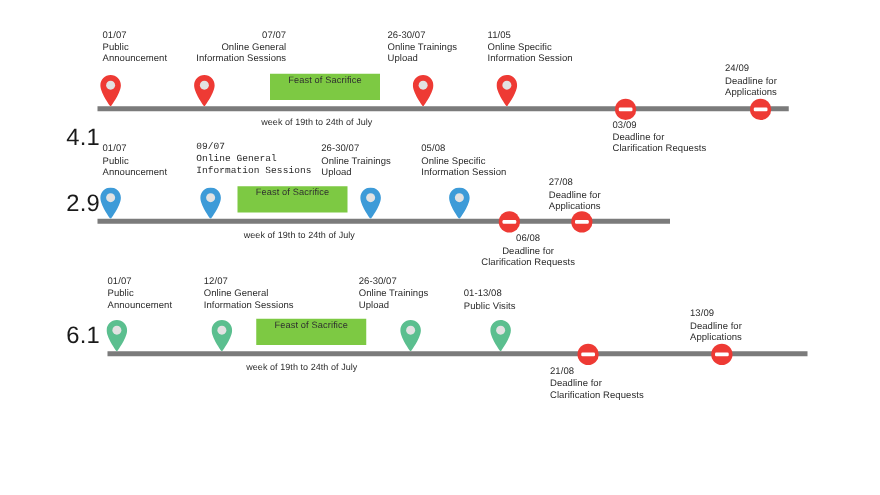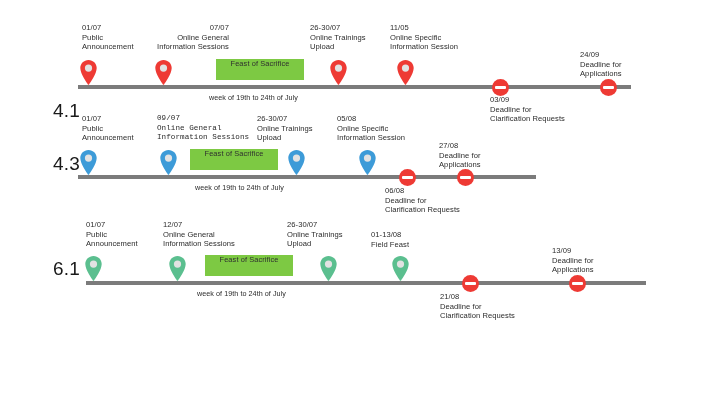--- a/index.html
+++ b/index.html
@@ -156,21 +156,21 @@
     <div class="evt-label" style="left: 490px; top: 95px;">
       <span class="ln">03/09</span>
       <span class="ln">Deadline for</span>
       <span class="ln">Clarification Requests</span>
     </div>
     <div class="evt-label" style="left: 580px; top: 50px;">
       <span class="ln">24/09</span>
       <span class="ln">Deadline for</span>
       <span class="ln">Applications</span>
     </div>
-    <div class="row-label" style="left: 34px; top: 153px;">4.3</div>
+    <div class="row-label" style="left: 34px; top: 153px;">2.9</div>
     <div class="bar" style="left: 78px; top: 175px; width: 458px; background: rgb(123, 123, 123);"></div>
     <div class="feast" style="left: 190px; top: 149px; width: 88px; background: rgb(125, 201, 67);">
       <span>Feast of Sacrifice</span>
     </div>
     <div class="weekof" style="left: 195px; top: 183px;">week of 19th to 24th of July</div>
     <div class="pin" style="left: 80px; top: 150px;">
       <svg viewBox="0 0 17 25">
         <path d="M8.5 0C3.9 0 0.3 3.6 0.3 8.1c0 5.9 6.9 15.3 7.6 16.4 0.3 0.4 0.9 0.4 1.2 0 0.7-1.1 7.6-10.5 7.6-16.4C16.7 3.6 13.1 0 8.5 0z" fill="#3d9bd8"></path>
         <circle cx="8.5" cy="8.1" r="3.6" fill="#e2e2e2"></circle>
       </svg>
@@ -212,21 +212,21 @@
     <div class="evt-label" style="left: 257px; top: 114px;">
       <span class="ln">26-30/07</span>
       <span class="ln">Online Trainings</span>
       <span class="ln">Upload</span>
     </div>
     <div class="evt-label" style="left: 337px; top: 114px;">
       <span class="ln">05/08</span>
       <span class="ln">Online Specific</span>
       <span class="ln">Information Session</span>
     </div>
-    <div class="evt-label" style="left: 385px; top: 186px;">
+    <div class="evt-label" style="left: 385px; top: 186px; text-align: center;">
       <span class="ln">06/08</span>
       <span class="ln">Deadline for</span>
       <span class="ln">Clarification Requests</span>
     </div>
     <div class="evt-label" style="left: 439px; top: 141px;">
       <span class="ln">27/08</span>
       <span class="ln">Deadline for</span>
       <span class="ln">Applications</span>
     </div>
     <div class="row-label" style="left: 34px; top: 258px;">6.1</div>
@@ -275,21 +275,21 @@
       <span class="ln">Online General</span>
       <span class="ln">Information Sessions</span>
     </div>
     <div class="evt-label" style="left: 287px; top: 220px;">
       <span class="ln">26-30/07</span>
       <span class="ln">Online Trainings</span>
       <span class="ln">Upload</span>
     </div>
     <div class="evt-label" style="left: 371px; top: 230px;">
       <span class="ln">01-13/08</span>
-      <span class="ln">Field Feast</span>
+      <span class="ln">Public Visits</span>
     </div>
     <div class="evt-label" style="left: 440px; top: 292px;">
       <span class="ln">21/08</span>
       <span class="ln">Deadline for</span>
       <span class="ln">Clarification Requests</span>
     </div>
     <div class="evt-label" style="left: 552px; top: 246px;">
       <span class="ln">13/09</span>
       <span class="ln">Deadline for</span>
       <span class="ln">Applications</span>

